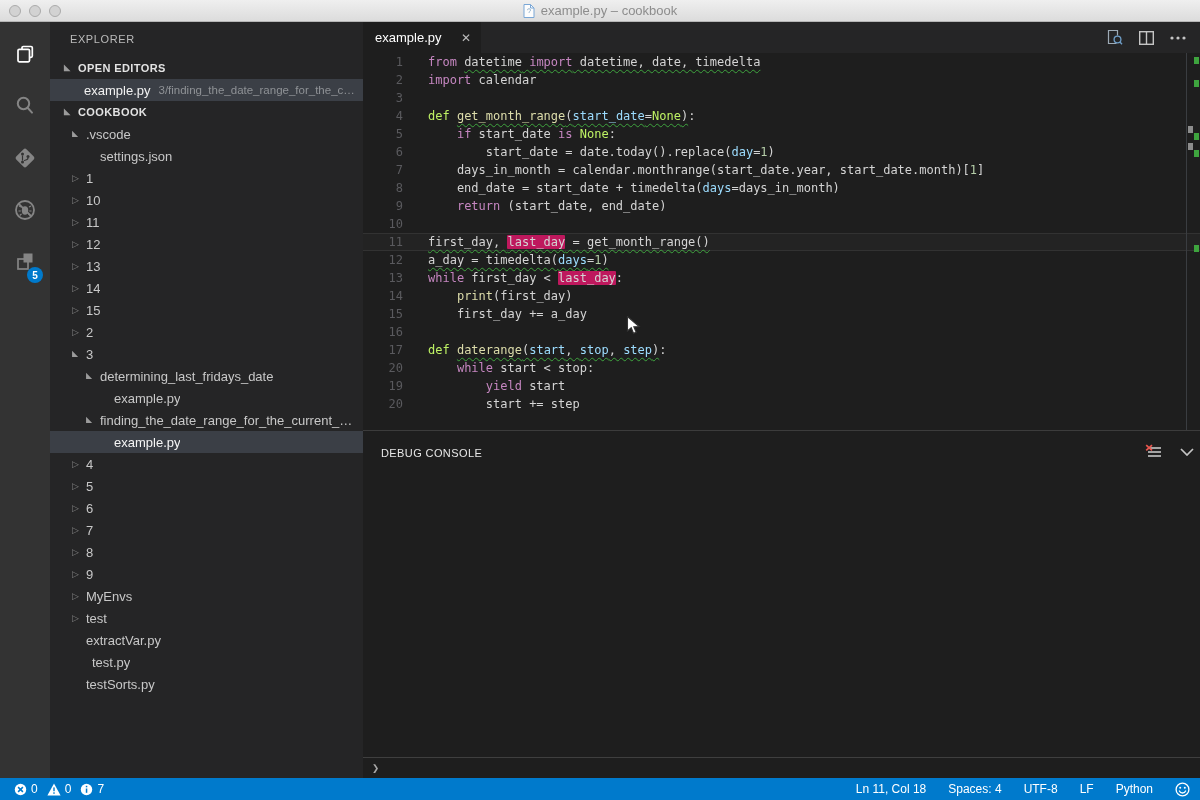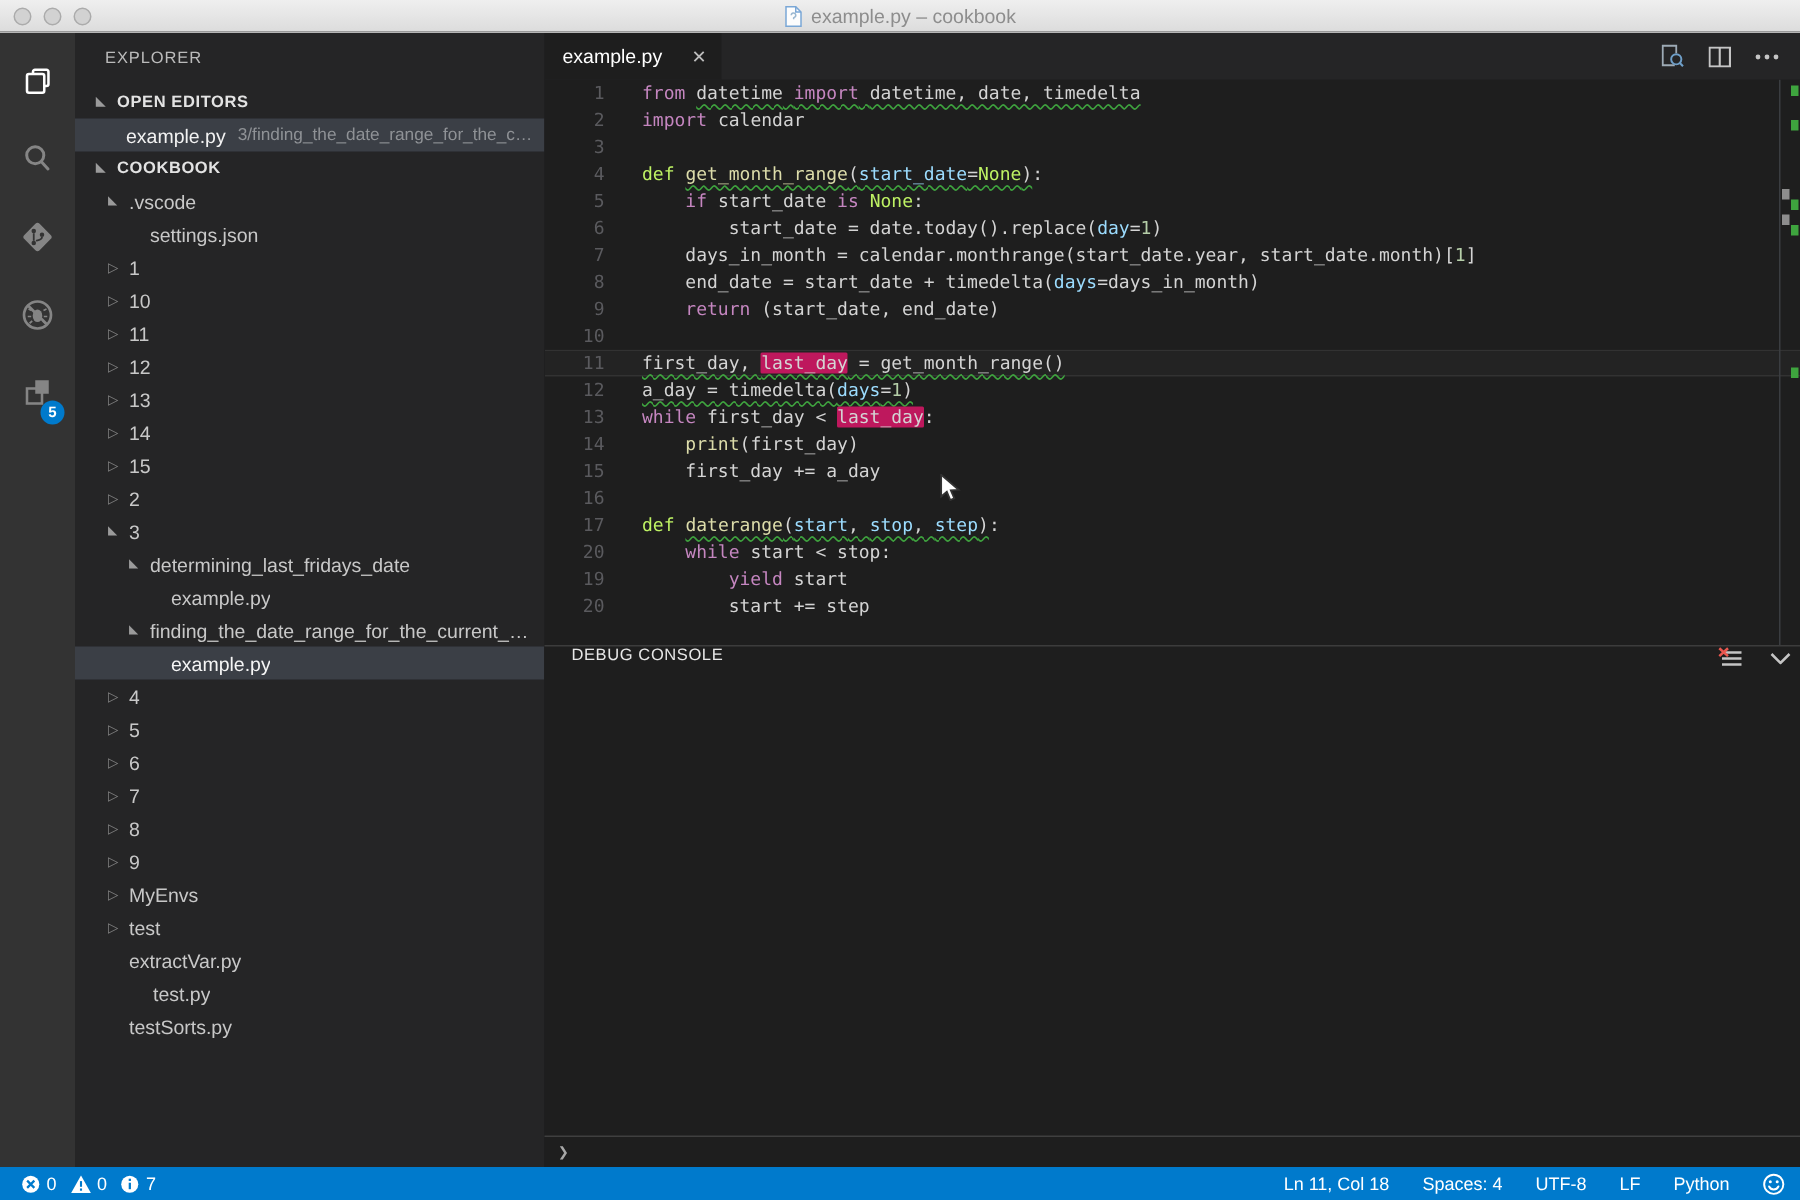--- a/index.html
+++ b/index.html
@@ -60,21 +60,21 @@
   .sq{text-decoration:underline;text-decoration-style:wavy;text-decoration-color:#3ea43e;
     text-decoration-thickness:1px;text-underline-offset:3px}
   .whl{background:#be185d;border-radius:1px}
   .ruler-line{position:absolute;top:0;bottom:0;right:13px;width:1px;background:#3a3d41}
   .ovmark{position:absolute;width:5px;height:7px}
   .ovmark.info{right:1px;background:#3ea43e}
   .ovmark.highlight{right:7px;background:#8d8d8d}
 
   
   .panel{flex:1;border-top:1px solid #3c3c3c;display:flex;flex-direction:column;background:#1e1e1e;min-height:0}
-  .panel-header{height:28px;flex:none;display:flex;align-items:flex-start;padding:0 6px 0 18px;
+  .panel-header{height:28px;flex:none;display:flex;align-items:flex-end;padding:0 6px 0 18px;
     font-size:11px;letter-spacing:.4px;color:#e7e7e7}
   .panel-actions{margin-left:auto;display:flex;align-items:center;gap:18px}
   .panel-body{flex:1}
   .panel-input{height:21px;flex:none;border-top:1px solid #3f3f3f;display:flex;align-items:center;
     padding-left:9px;color:#a8a8a8;font-size:12px;font-weight:bold;font-family:"DejaVu Sans Mono",monospace}
 
   
   .statusbar{height:22px;flex:none;background:#007acc;color:#ffffff;display:flex;align-items:center;
     font-size:12px;padding:0 10px 0 14px}
   .sb-left{display:flex;align-items:center;gap:9px}
@@ -253,21 +253,21 @@
             <span class="label">MyEnvs</span>
           </div>
           <div class="trow" style="padding-left: 22px;">
             <span class="twisty collapsed">▷</span>
             <span class="label">test</span>
           </div>
           <div class="trow" style="padding-left: 22px;">
             <span class="twisty none"></span>
             <span class="label">extractVar.py</span>
           </div>
-          <div class="trow" style="padding-left: 38px;">
+          <div class="trow" style="padding-left: 28px;">
             <span class="twisty none"></span>
             <span class="label">test.py</span>
           </div>
           <div class="trow" style="padding-left: 22px; text-align: center;">
             <span class="twisty none"></span>
             <span class="label">testSorts.py</span>
           </div>
         </div>
     </div>
 

